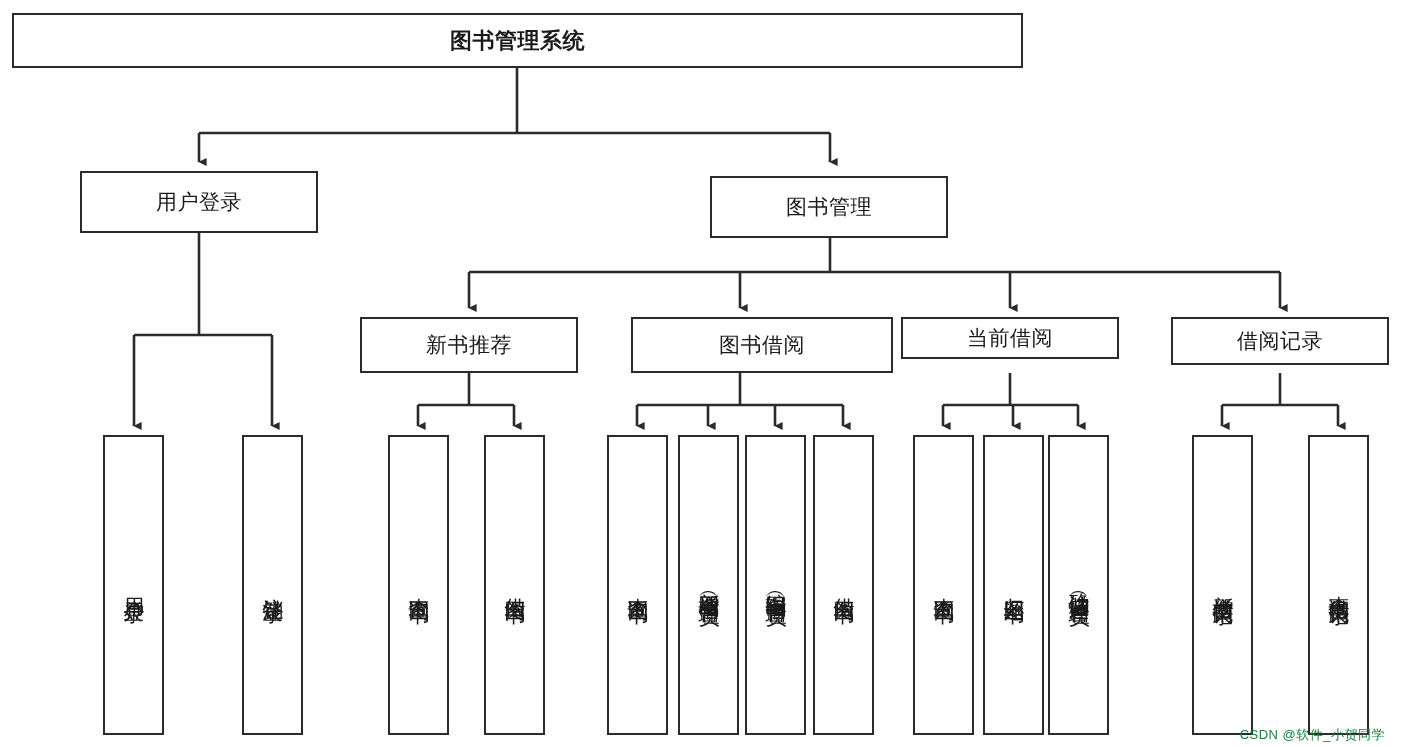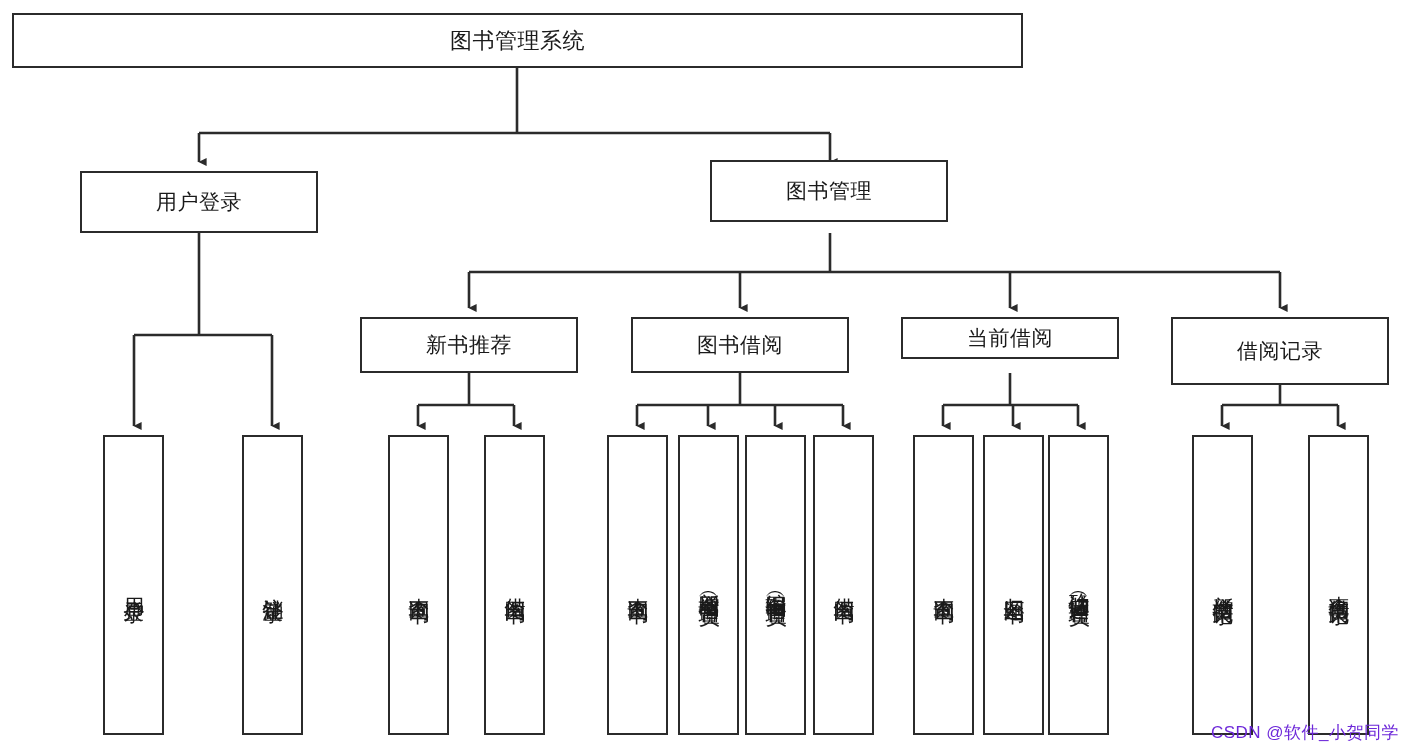--- a/index.html
+++ b/index.html
@@ -49,24 +49,24 @@
     line-height: 1.18;
     white-space: nowrap;
     letter-spacing: 2px;
     display: block;
   }
   .node.root {
     font-size: 22px;
   }
   .watermark {
     position: absolute;
-    right: 6px;
+    right: 20px;
     bottom: 3px;
-    font-size: 17px;
-    color: #6d28d9;
+    font-size: 13px;
+    color: #15803d;
     letter-spacing: 0.5px;
     white-space: nowrap;
   }
 </style>
 </head>
 <body>
 
 <div id="canvas">
 
   <svg class="links" viewBox="0 0 1405 747">
@@ -112,41 +112,41 @@
       <path d="M1013,405 L1013,426" marker-end="url(#arrow)"></path>
       <path d="M1078,405 L1078,426" marker-end="url(#arrow)"></path>
 
       <path d="M1280,373 L1280,405"></path>
       <path d="M1222,405 L1338,405"></path>
       <path d="M1222,405 L1222,426" marker-end="url(#arrow)"></path>
       <path d="M1338,405 L1338,426" marker-end="url(#arrow)"></path>
     </g>
   </svg>
 
-  <div class="node h root" style="left:12px; top:13px; width:1011px; height:55px;">
+  <div class="node h root" style="left:12px; top:13px; width:1011px; height:55px;font-weight:bold;">
     <span>图书管理系统</span>
   </div>
 
   <div class="node h" style="left:80px; top:171px; width:238px; height:62px;">
     <span>用户登录</span>
   </div>
-  <div class="node h" style="left:710px; top:160px; width:238px; height:62px;">
+  <div class="node h" style="left:710px; top:176px; width:238px; height:62px;">
     <span>图书管理</span>
   </div>
 
   <div class="node h" style="left:360px; top:317px; width:218px; height:56px;text-align:center;">
     <span>新书推荐</span>
   </div>
-  <div class="node h" style="left:631px; top:317px; width:218px; height:56px;">
+  <div class="node h" style="left:631px; top:317px; width:262px; height:56px;">
     <span>图书借阅</span>
   </div>
   <div class="node h" style="left:901px; top:317px; width:218px; height:42px;">
     <span>当前借阅</span>
   </div>
-  <div class="node h" style="left:1171px; top:317px; width:218px; height:68px;">
+  <div class="node h" style="left:1171px; top:317px; width:218px; height:48px;">
     <span>借阅记录</span>
   </div>
 
   <div class="node v" style="left:103px; top:435px; width:61px; height:300px;">
     <span class="vtext">用户登录</span>
   </div>
   <div class="node v" style="left:242px; top:435px; width:61px; height:300px;">
     <span class="vtext">注销登录</span>
   </div>
   <div class="node v" style="left:388px; top:435px; width:61px; height:300px;">

